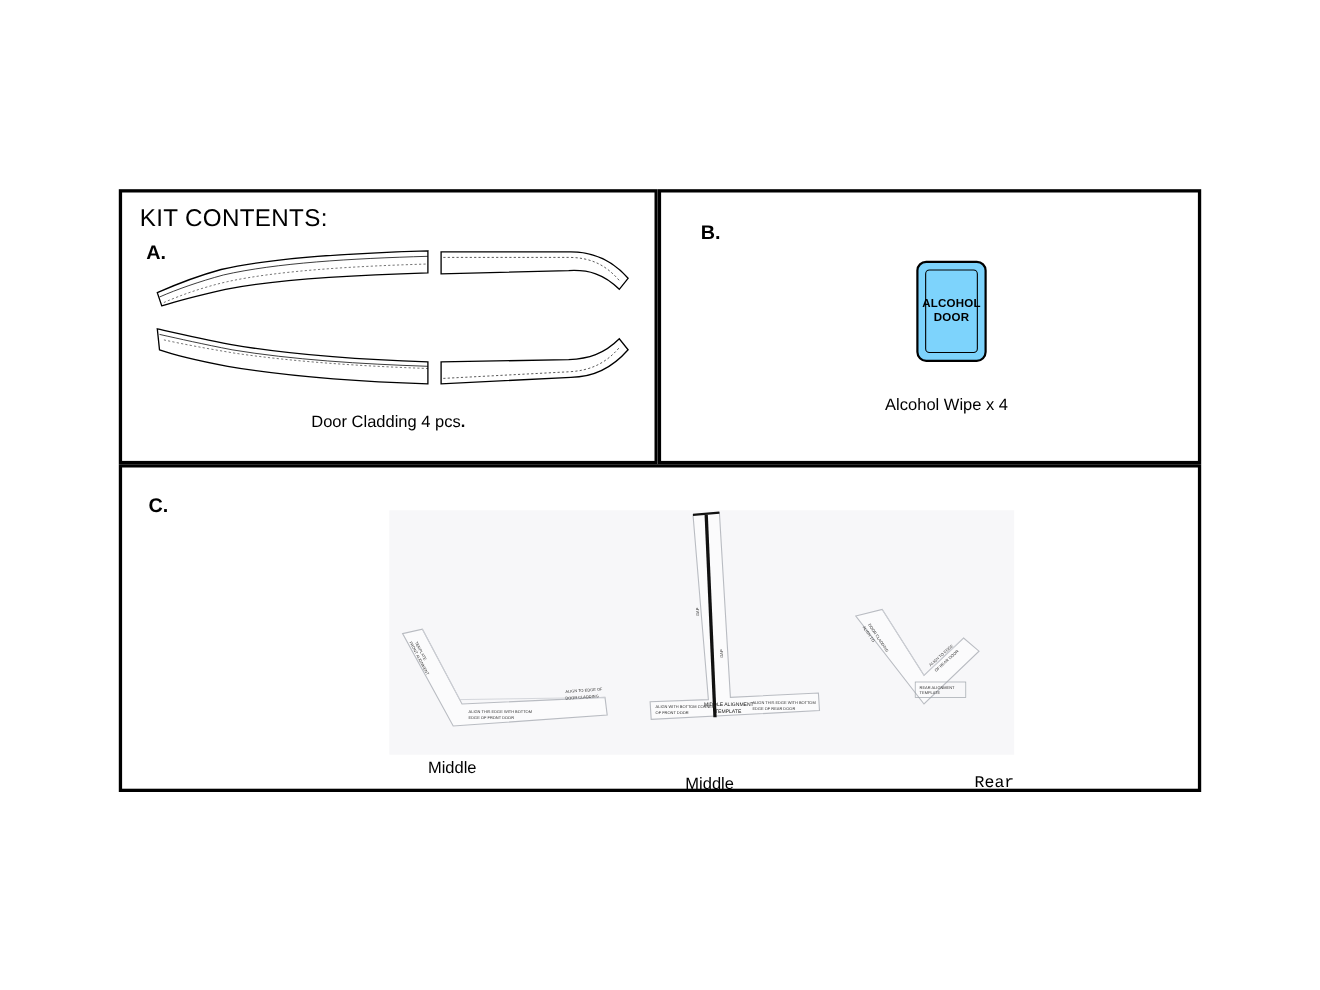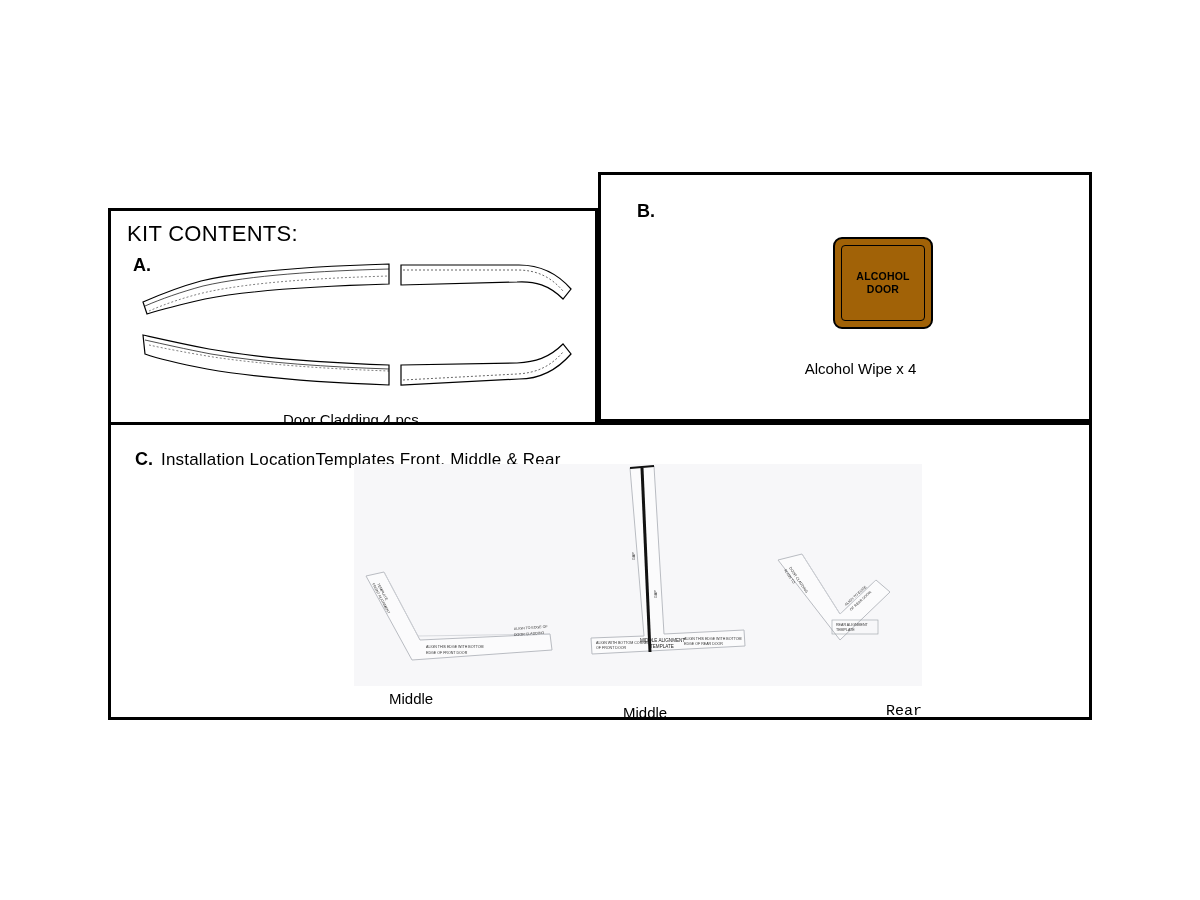--- a/index.html
+++ b/index.html
@@ -29,21 +29,20 @@
     box-sizing: border-box;
     border: 3px solid #000;
     background: #fff;
   }
 
   .panel-a {
     left: 0;
     top: 0;
     width: 490px;
     height: 250px;
-    margin-top: 36px;
   }
   .panel-b {
     left: 490px;
     top: 0;
     width: 494px;
     height: 250px;
   }
   .panel-c {
     left: 0;
     top: 250px;
@@ -118,25 +117,25 @@
     top: 48px;
     width: 436px;
     height: 145px;
   }
 
   
   .wipe-box {
     position: absolute;
     left: 232px;
     top: 62px;
-    width: 100px;
+    width: 64px;
     height: 92px;
     border: 2.5px solid #000;
     border-radius: 9px;
-    background: #a16207;
+    background: #7dd3fc;
     box-sizing: border-box;
   }
   .wipe-inner {
     position: absolute;
     left: 6px;
     top: 6px;
     right: 6px;
     bottom: 6px;
     border: 1.5px solid #000;
     border-radius: 4px;
@@ -226,21 +225,20 @@
         <span>DOOR</span>
       </div>
     </div>
 
     <div class="caption caption-b">Alcohol Wipe x 4</div>
   </div>
 
   <div class="panel panel-c">
     <div class="label-c">
       <span class="letter">C.</span>
-      <span class="ctext">Installation LocationTemplates Front, Middle &amp; Rear</span>
     </div>
 
     <div class="templates-photo">
       <svg viewBox="0 0 568 222" width="568" height="222" xmlns="http://www.w3.org/2000/svg">
         <rect x="0" y="0" width="568" height="222" fill="#f7f7f9"></rect>
 
         <g>
           <path d="M12,112 L30,108 L66,176 L196,170 L198,186 L58,196 Z" fill="#fbfbfc" stroke="#b9bcc2" stroke-width="1"></path>
           <path d="M30,108 L64,172 L196,170" fill="none" stroke="#cfd2d7" stroke-width="0.8"></path>
           <g class="tiny" font-size="3.6" fill="#4a4a4a">

